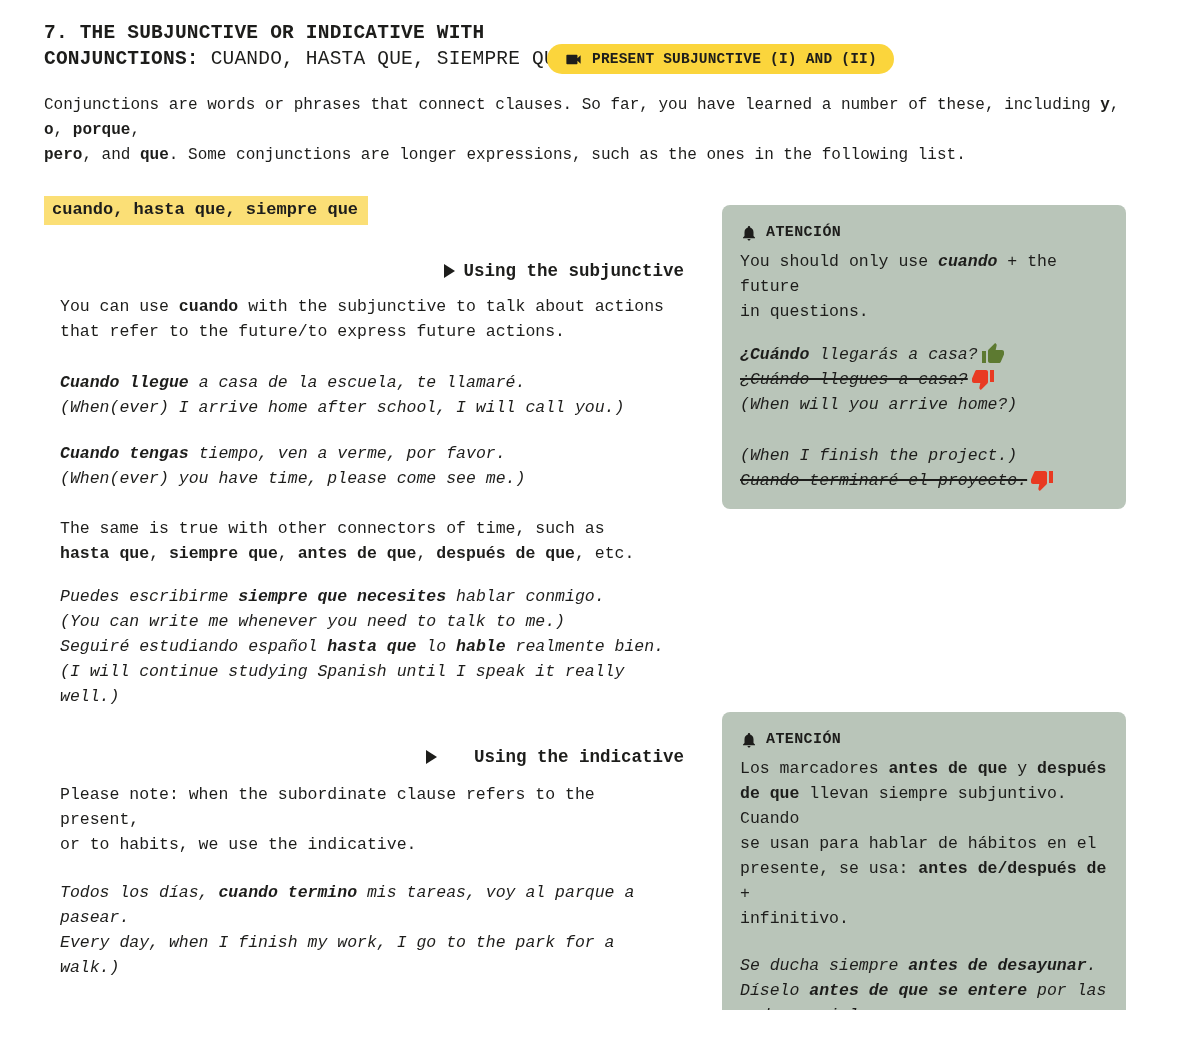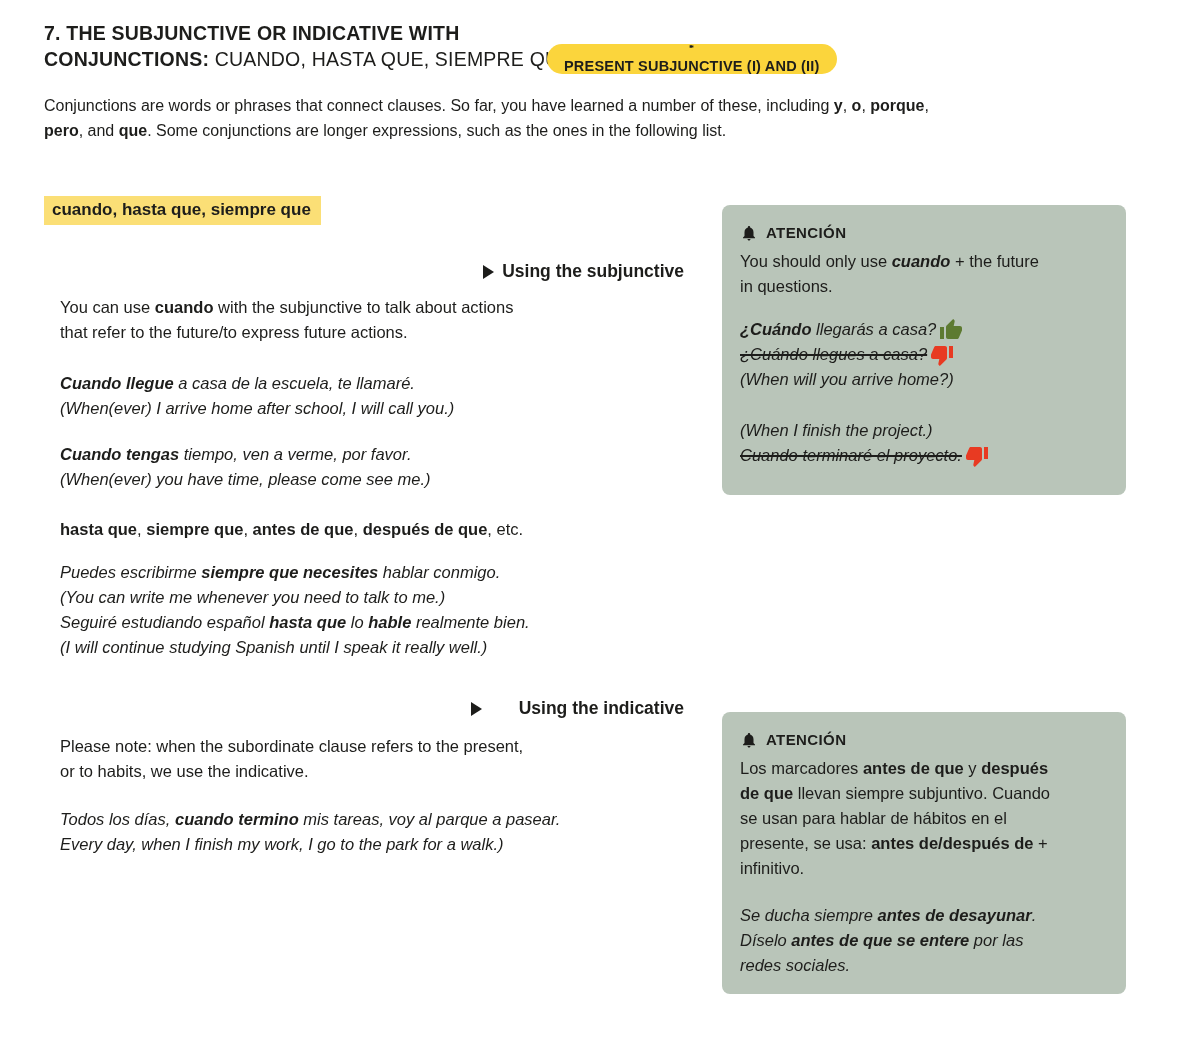--- a/index.html
+++ b/index.html
@@ -1,33 +1,33 @@
 <!DOCTYPE html>
 <html><head>
 <meta charset="utf-8">
 <style>
   html,body { margin:0; padding:0; background:#ffffff; }
   .page {
     position:relative; width:1200px; height:1010px; background:#ffffff;
-    font-family:Liberation Sans, sans-serif; color:#1d1d1b; overflow:hidden;
+    font-family:Liberation Mono, monospace; color:#1d1d1b; overflow:hidden;
   }
   .rich { white-space:pre-wrap; }
   .b { font-weight:700; }
   .i { font-style:italic; }
   .s { text-decoration:line-through; text-decoration-thickness:1.5px; }
 
   
   .heading { position:absolute; left:44px; top:20px; font-size:19.5px; line-height:26px; letter-spacing:0.2px; }
 
   
   .badge {
     position:absolute; left:547px; top:44px; height:30px;
     background:#fbd53c; border-radius:16px;
     display:flex; align-items:center; gap:9px; padding:0 17px;
-    font-weight:700; font-size:14.5px; letter-spacing:0.2px;flex-direction:column;
+    font-weight:700; font-size:14.5px; letter-spacing:0.2px;
   }
   .badge svg { display:block; }
 
   
   .intro { position:absolute; left:44px; top:93px; width:1100px; margin:0; font-size:16px; line-height:25px; }
 
   
   .left-col { position:absolute; left:44px; top:196px; width:640px; }
   .highlight {
     display:inline-block; background:#fbdf76; font-weight:700;
@@ -85,21 +85,22 @@
     <h2 class="sec-title">
       <span class="tri"></span>
       <span>Using the subjunctive</span>
     </h2>
     <p class="body-p rich mt13"><span>You can use </span><span class="b">cuando</span><span> with the subjunctive to talk about actions
 that refer to the future/to express future actions.</span></p>
     <p class="example rich mt26"><span class="b i">Cuando llegue</span><span class="i"> a casa de la escuela, te llamaré.
 </span><span class="i">(When(ever) I arrive home after school, I will call you.)</span></p>
     <p class="example rich mt21"><span class="b i">Cuando tengas</span><span class="i"> tiempo, ven a verme, por favor.
 </span><span class="i">(When(ever) you have time, please come see me.)</span></p>
-    <p class="body-p rich mt25"><span class="b">hasta que</span><span>, </span><span class="b">siempre que</span><span>, </span><span class="b">antes de que</span><span>, </span><span class="b">después de que</span><span>, etc.</span></p>
+    <p class="body-p rich mt25"><span>The same is true with other connectors of time, such as
+</span><span class="b">hasta que</span><span>, </span><span class="b">siempre que</span><span>, </span><span class="b">antes de que</span><span>, </span><span class="b">después de que</span><span>, etc.</span></p>
     <p class="example rich mt18"><span class="i">Puedes escribirme </span><span class="b i">siempre que necesites</span><span class="i"> hablar conmigo.
 </span><span class="i">(You can write me whenever you need to talk to me.)
 </span><span class="i">Seguiré estudiando español </span><span class="b i">hasta que</span><span class="i"> lo </span><span class="b i">hable</span><span class="i"> realmente bien.
 </span><span class="i">(I will continue studying Spanish until I speak it really well.)</span></p>
 
     <h2 class="sec-title sec2">
       <span class="tri"></span>
       <span>Using the indicative</span>
     </h2>
     <p class="body-p rich mt15"><span>Please note: when the subordinate clause refers to the present,

